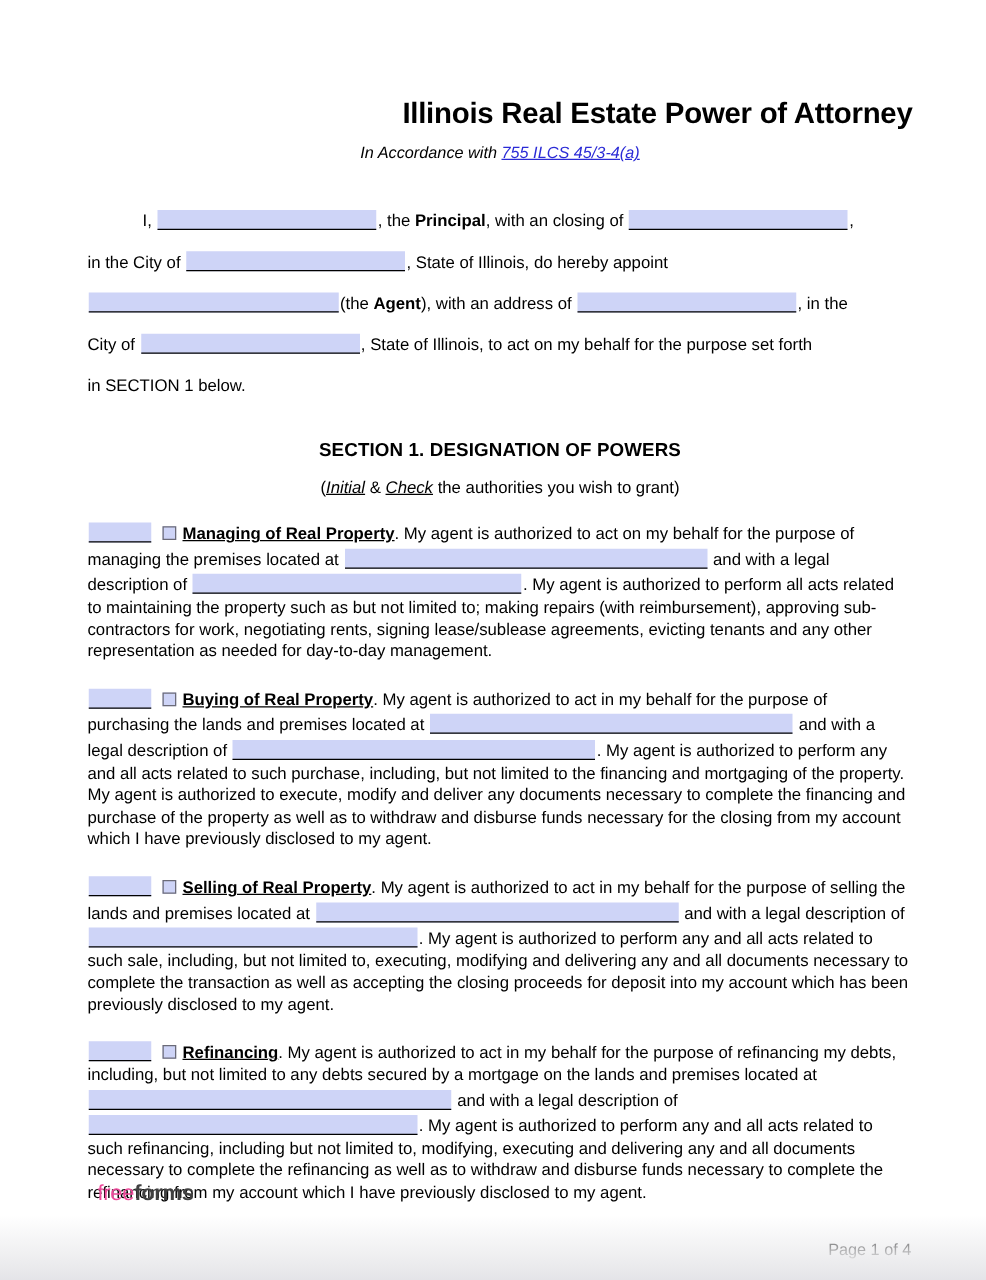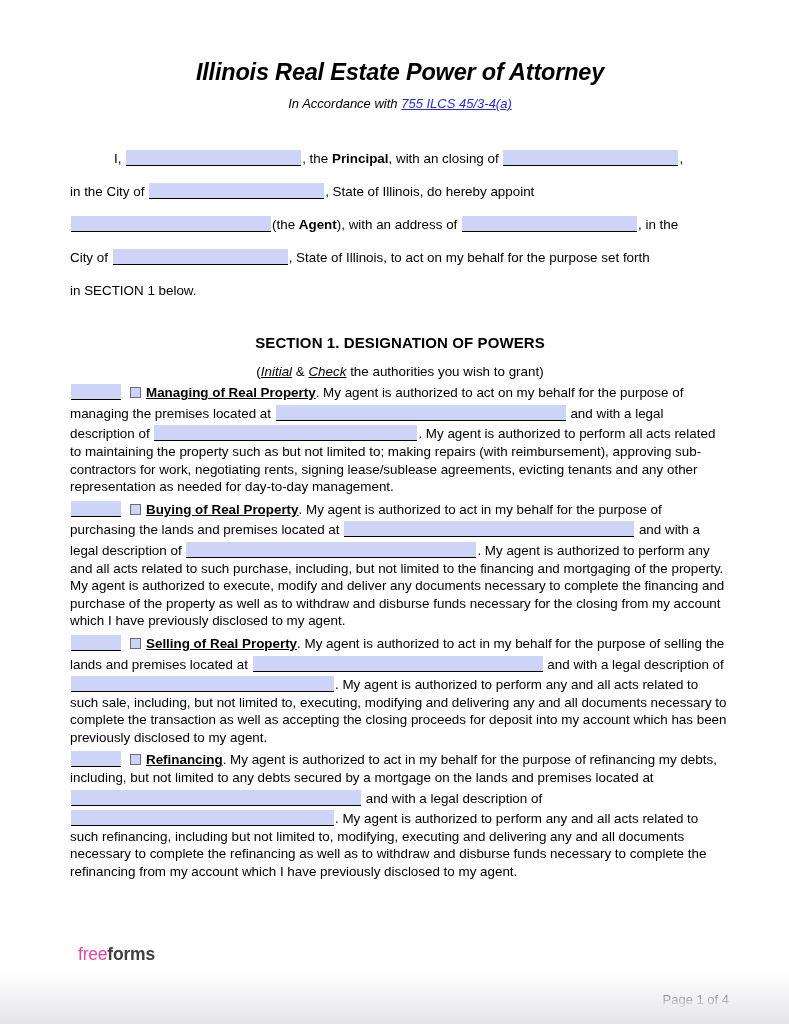--- a/index.html
+++ b/index.html
@@ -34,26 +34,25 @@
   .content {
     position: absolute;
     left: 70px;
     top: 0;
     width: 660px;
   }
 
   h1.doc-title {
     font-size: 23.5px;
     font-weight: bold;
-    text-align: center;
+    text-align: right;
     margin: 0;
-    padding-top: 58px;
+    padding-top: 76px;
     letter-spacing: -0.2px;
     line-height: 1.2;
-    font-style: italic;
   }
   .subtitle {
     text-align: center;
     font-size: 13px;
     font-style: italic;
     margin-top: 10px;
   }
   .subtitle a,
   .statute-link {
     color: #2a2ad6;
@@ -98,21 +97,21 @@
     margin-top: 13px;
   }
   .section-sub .ital-ul {
     font-style: italic;
     text-decoration: underline;
   }
 
   .power-block {
     font-size: 13.4px;
     line-height: 17.6px;
-    margin-top: 2px;
+    margin-top: 18px;
     text-align: left;
   }
   .power-block .power-name {
     font-weight: bold;
     text-decoration: underline;
   }
   .checkbox {
     display: inline-block;
     width: 9px;
     height: 9px;

